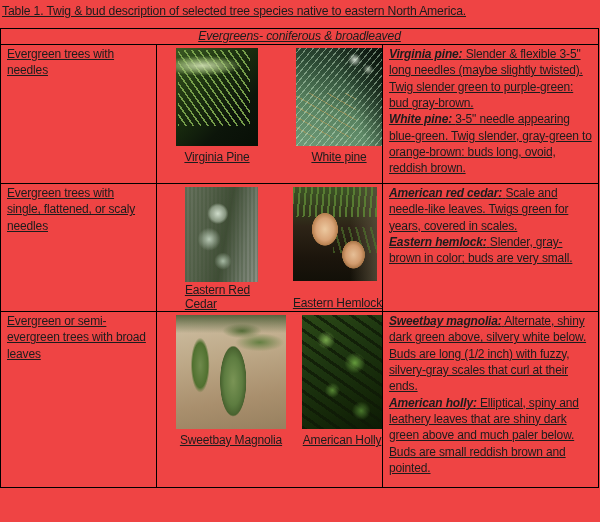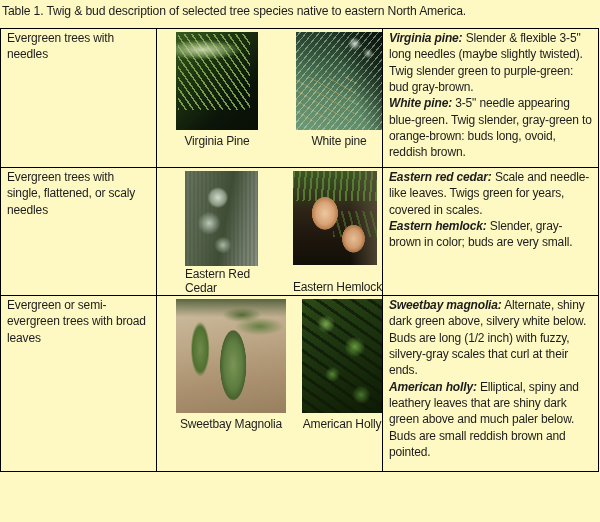--- a/index.html
+++ b/index.html
@@ -1,17 +1,17 @@
 <!DOCTYPE html>
 <html><head>
 <meta charset="utf-8">
 <style>
   html,body{margin:0;padding:0;background:#fff;}
-  .screen{width:600px;height:522px;overflow:hidden;background:#fef9c3;
-    font-family:"Liberation Sans",sans-serif;color:#1c1c1c;position:relative;}
+  .screen{width:600px;height:522px;overflow:hidden;background:#ef4444;
+    font-family:"Liberation Sans",sans-serif;color:#1c1c1c;position:relative;text-decoration:underline;}
   .title{font-size:12.2px;letter-spacing:-0.15px;padding:4px 0 0 2px;line-height:15px;}
   table.tbl{border-collapse:collapse;table-layout:fixed;width:598px;margin-top:9px;}
   .tbl th,.tbl td{border:1.5px solid #000;vertical-align:top;padding:1px 6px;
     font-size:12px;line-height:1.36;letter-spacing:-0.15px;}
   .tbl th{text-align:left;font-size:12.3px;font-weight:bold;padding-top:2px;}
   tr.hdr{height:33px;}
   tr.section td{text-align:center;font-style:italic;padding:0;height:15px;line-height:15px;font-size:12.2px;}
   tr.r1{height:139px;margin-left:12px;}
   tr.r2{height:126px;}
   tr.r3{height:176px;}
@@ -74,20 +74,23 @@
 
   <table class="tbl">
     <colgroup>
         <col style="width:156px">
         <col style="width:226px">
         <col style="width:216px">
       </colgroup>
 
     <tbody>
 
+    <tr class="section">
+      <td colspan="3">Evergreens- coniferous &amp; broadleaved</td>
+    </tr>
 
     <tr class="r1">
       <td class="group">Evergreen trees with needles</td>
       <td class="pics">
         <div class="figs">
           <div class="fig ml10">
             <div class="photo p-vpine"></div>
             <div class="cap">Virginia Pine</div>
           </div>
           <div class="fig ml38">
@@ -110,21 +113,21 @@
             <div class="photo p-cedar"></div>
             <div class="cap cap-wrap">Eastern Red Cedar</div>
           </div>
           <div class="fig ml50">
             <div class="photo p-hemlock"></div>
             <div class="cap">Eastern Hemlock</div>
           </div>
         </div>
       </td>
       <td class="desc">
-        <p><span class="term">Eastern red cedar:</span> <span>Scale and needle-like leaves. Twigs green for years, covered in scales.</span></p>
+        <p><span class="term">American red cedar:</span> <span>Scale and needle-like leaves. Twigs green for years, covered in scales.</span></p>
         <p><span class="term">Eastern hemlock:</span> <span>Slender, gray-brown in color; buds are very small.</span></p>
       </td>
     </tr>
 
     <tr class="r3">
       <td class="group">Evergreen or semi-evergreen trees with broad leaves</td>
       <td class="pics">
         <div class="figs">
           <div class="fig ml8">
             <div class="photo p-magnolia"></div>

